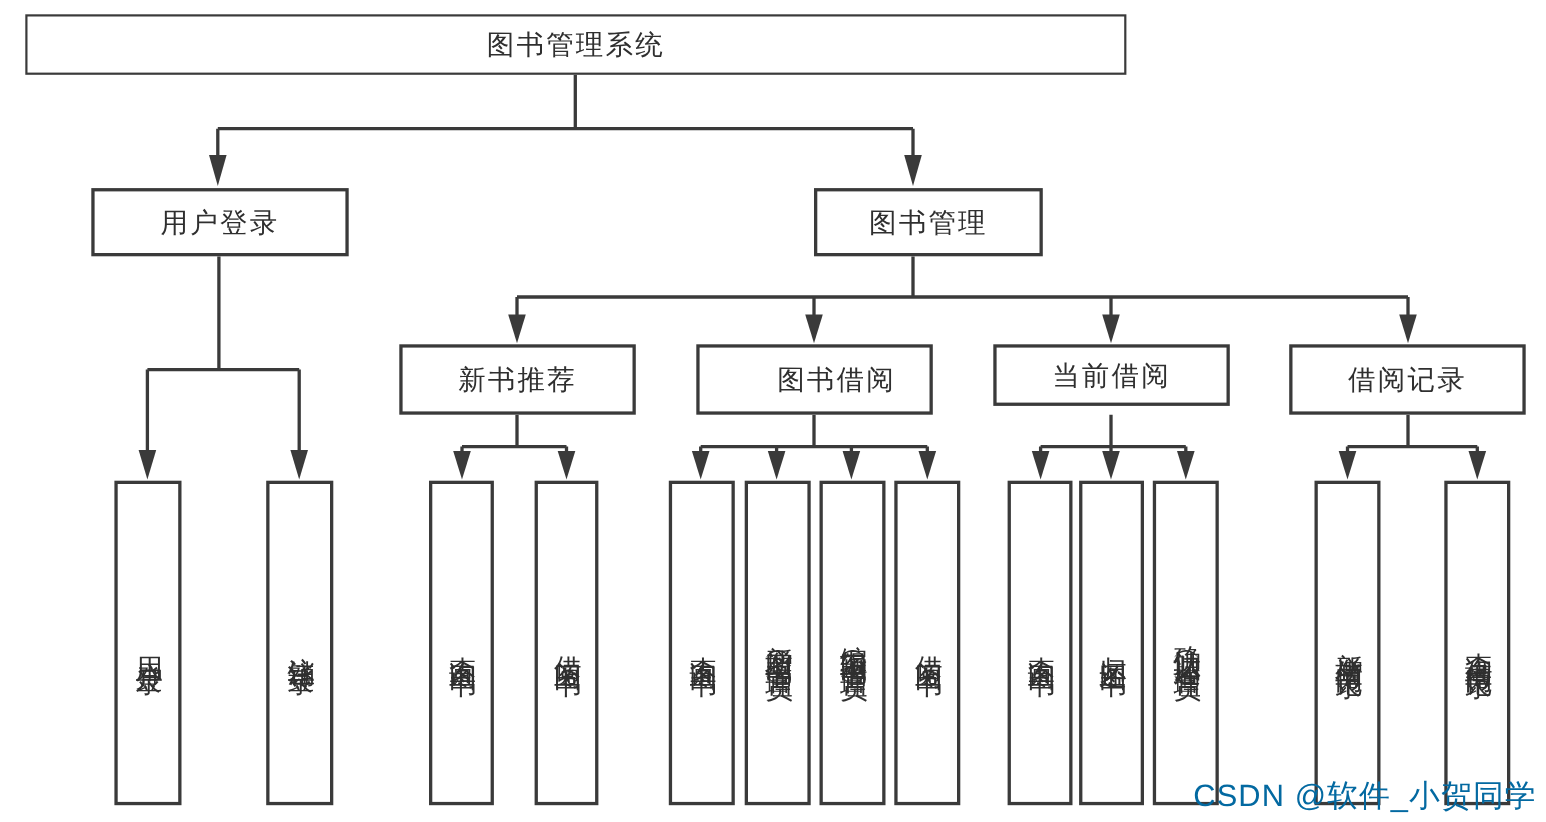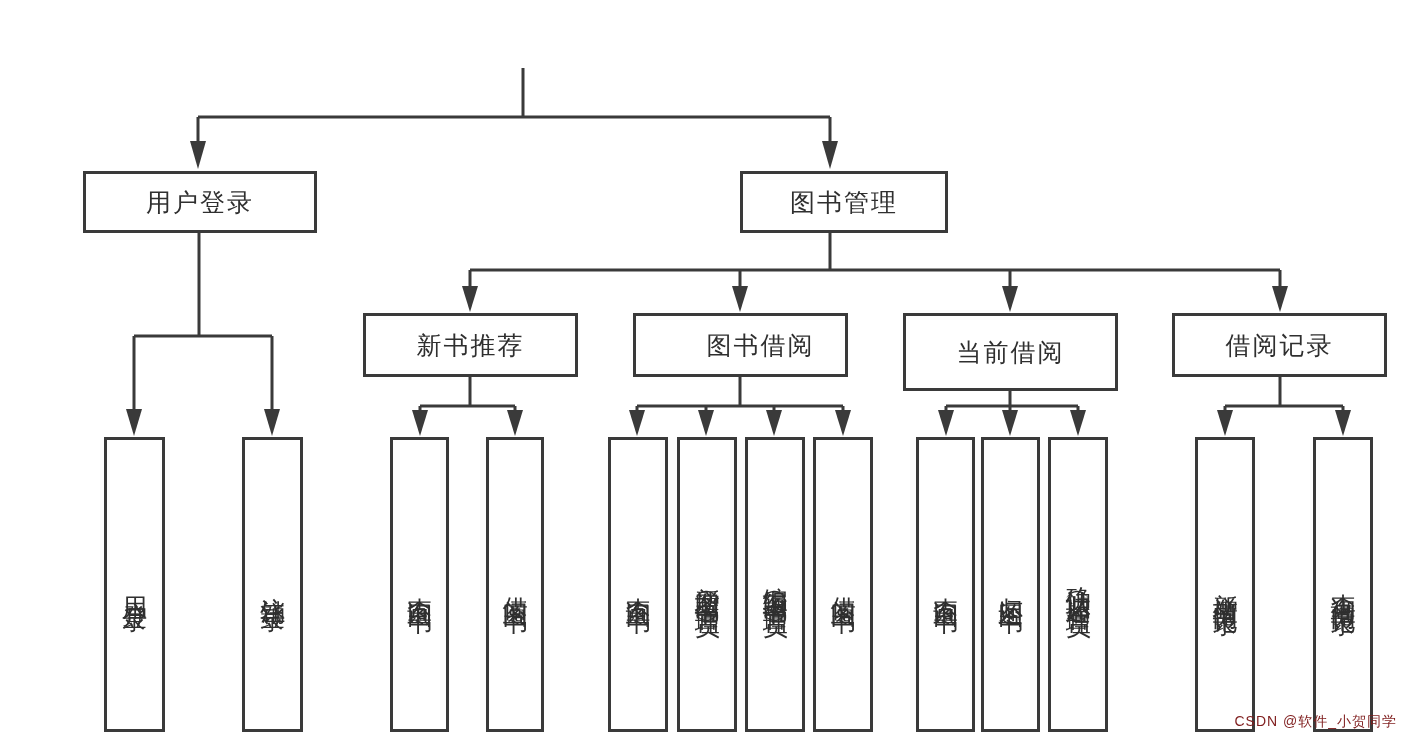--- a/index.html
+++ b/index.html
@@ -44,23 +44,23 @@
   }
   .vnode span {
     writing-mode: vertical-rl;
     text-orientation: mixed;
     letter-spacing: 4px;
     line-height: 1.1;
   }
   .watermark {
     position: absolute;
     right: 8px;
-    bottom: 16px;
-    font-size: 14px;
-    color: #7f1d1d;
+    bottom: 4px;
+    font-size: 28px;
+    color: #0369a1;
     letter-spacing: 1px;
     z-index: 5;
   }
 </style>
 </head>
 <body>
 
 <div class="canvas">
 
   <svg class="wires" viewBox="0 0 1405 747" xmlns="http://www.w3.org/2000/svg" aria-hidden="true">
@@ -99,27 +99,28 @@
       <polygon points="766,410 782,410 774,436"></polygon>
       <polygon points="835,410 851,410 843,436"></polygon>
       <polygon points="938,410 954,410 946,436"></polygon>
       <polygon points="1002,410 1018,410 1010,436"></polygon>
       <polygon points="1070,410 1086,410 1078,436"></polygon>
       <polygon points="1217,410 1233,410 1225,436"></polygon>
       <polygon points="1335,410 1351,410 1343,436"></polygon>
     </g>
   </svg>
 
+  <div class="node title" style="left:23px; top:13px; width:1001px; height:55px;">图书管理系统</div>
 
   <div class="node" style="left:83px; top:171px; width:234px; height:62px;">用户登录</div>
   <div class="node" style="left:740px; top:171px; width:208px; height:62px;">图书管理</div>
 
   <div class="node" style="left:363px; top:313px; width:215px; height:64px;text-align:right;">新书推荐</div>
   <div class="node" style="left:633px; top:313px; width:215px; height:64px;padding-left:40px;">图书借阅</div>
-  <div class="node" style="left:903px; top:313px; width:215px; height:78px;">当前借阅</div>
+  <div class="node" style="left:903px; top:313px; width:215px; height:56px;">当前借阅</div>
   <div class="node" style="left:1172px; top:313px; width:215px; height:64px;text-align:center;">借阅记录</div>
 
   <div class="vnode" style="left:104px; top:437px; width:61px; height:295px;">
     <span>用户登录</span>
     </div>
   <div class="vnode" style="left:242px; top:437px; width:61px; height:295px;">
     <span>注销登录</span>
     </div>
 
   <div class="vnode" style="left:390px; top:437px; width:59px; height:295px;">

